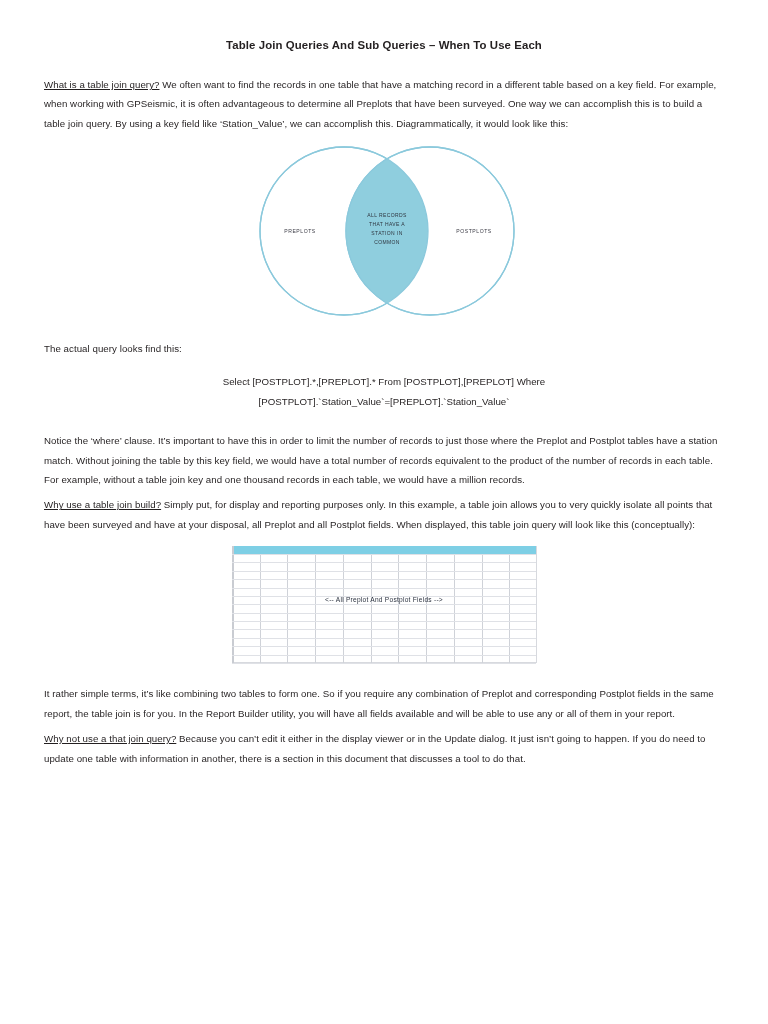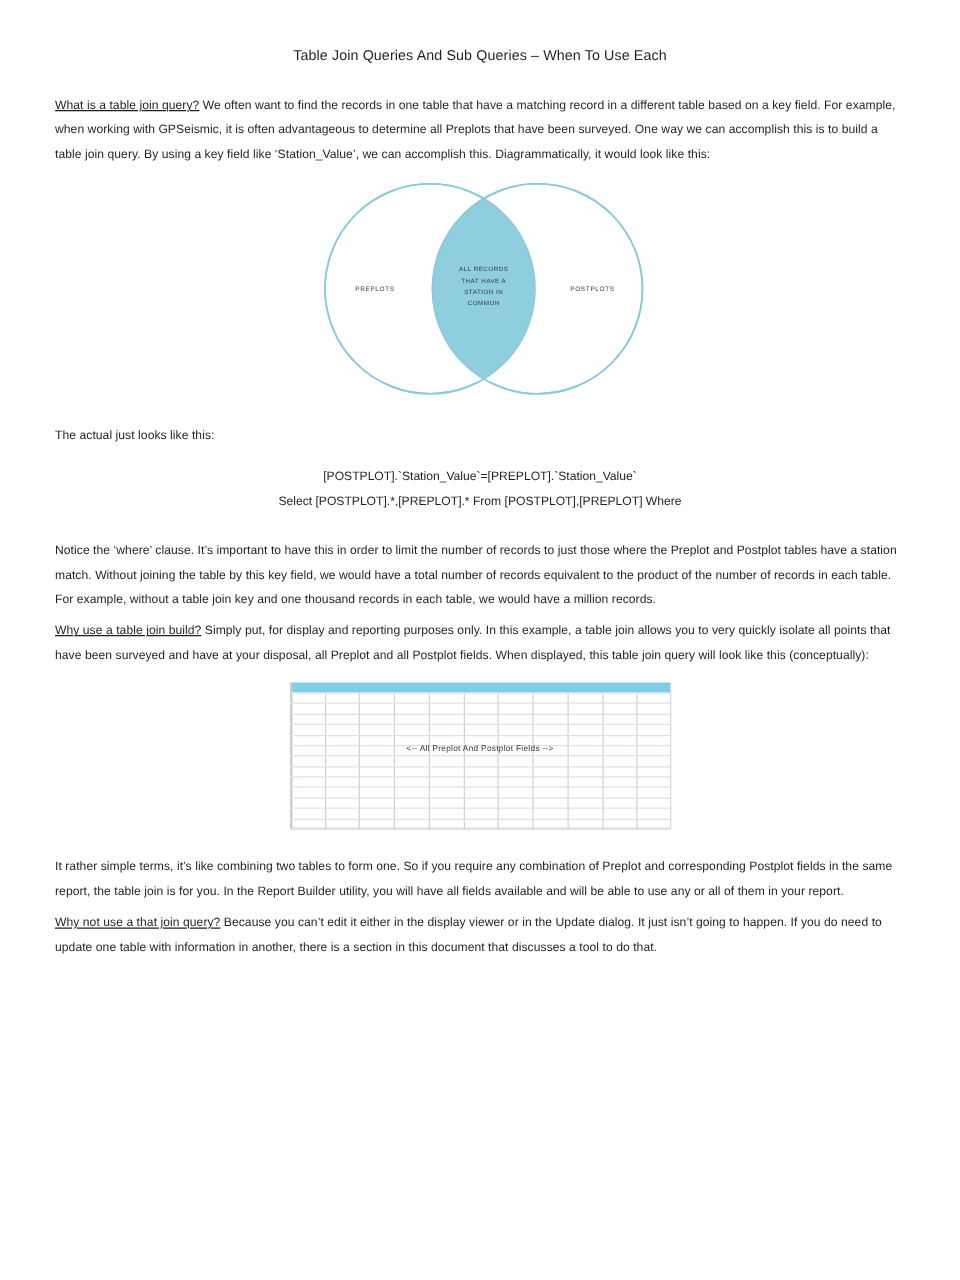--- a/index.html
+++ b/index.html
@@ -27,21 +27,21 @@
 
   .content {
     position: absolute;
     left: 44px;
     top: 38px;
     width: 680px;
   }
 
   .doc-title {
     font-size: 11.4px;
-    font-weight: normal;
+    font-weight: bold;
     text-align: center;
     letter-spacing: 0.1px;
     margin: 0 0 22px 0;
     line-height: 1.3;
   }
 
   p.para {
     font-size: 9.7px;
     line-height: 19.4px;
     margin: 0 0 6px 0;
@@ -182,25 +182,25 @@
 
         <text class="venn-label" x="218" y="94" text-anchor="middle">POSTPLOTS</text>
 
         <text class="venn-center-label" x="131" y="78" text-anchor="middle">ALL RECORDS</text>
         <text class="venn-center-label" x="131" y="87" text-anchor="middle">THAT HAVE A</text>
         <text class="venn-center-label" x="131" y="96" text-anchor="middle">STATION IN</text>
         <text class="venn-center-label" x="131" y="105" text-anchor="middle">COMMON</text>
       </svg>
     </div>
 
-    <p class="para">The actual just looks like this:</p>
+    <p class="para">The actual query looks find this:</p>
 
     <div class="sql-block">
+      <span class="sql-line">Select [POSTPLOT].*,[PREPLOT].* From [POSTPLOT],[PREPLOT] Where</span>
       <span class="sql-line">[POSTPLOT].`Station_Value`=[PREPLOT].`Station_Value`</span>
-      <span class="sql-line">Select [POSTPLOT].*,[PREPLOT].* From [POSTPLOT],[PREPLOT] Where</span>
     </div>
 
     <p class="para">Notice the ‘where’ clause. It’s important to have this in order to limit the number of records to just those where the Preplot and Postplot tables have a station match. Without joining the table by this key field, we would have a total number of records equivalent to the product of the number of records in each table. For example, without a table join key and one thousand records in each table, we would have a million records.</p>
 
     <p class="para">
       <span class="runin">Why use a table join build?</span><span>  Simply put, for display and reporting purposes only.  In this example, a table join allows you to very quickly isolate all points that have been surveyed and have at your disposal, all Preplot and all Postplot fields. When displayed, this table join query will look like this (conceptually):</span>
     </p>
 
     <div class="grid-wrap">
       <div class="grid">

